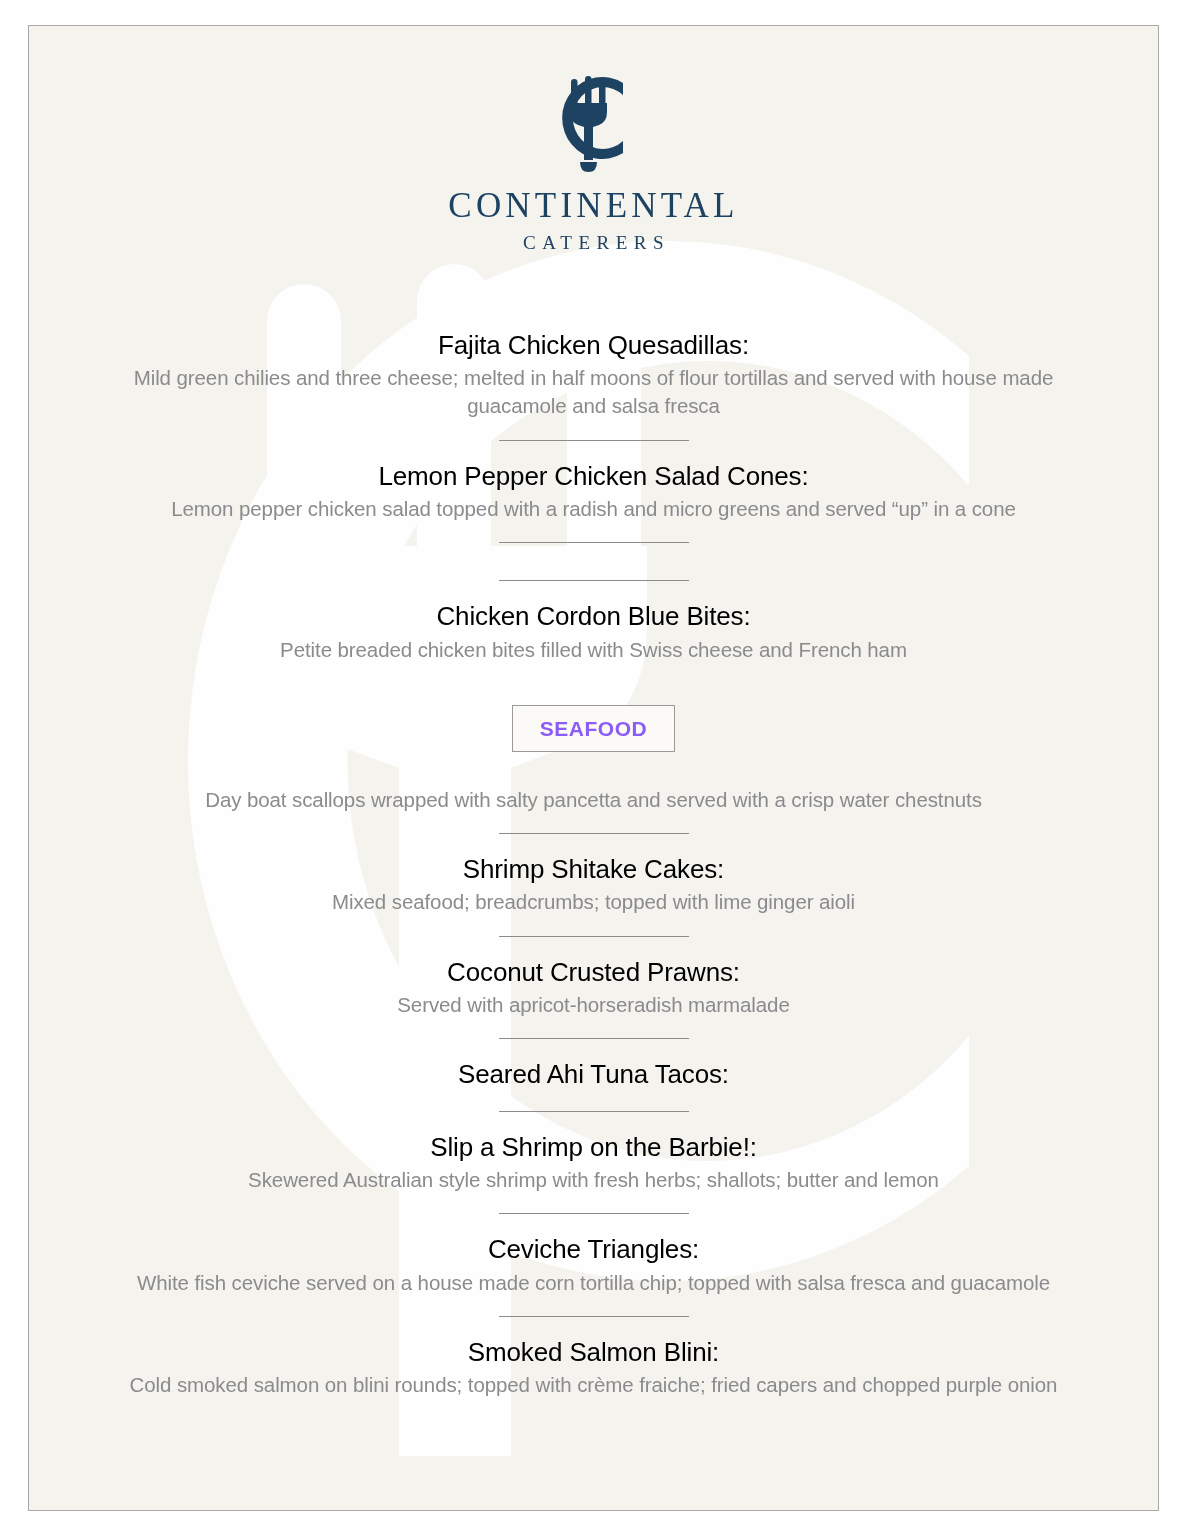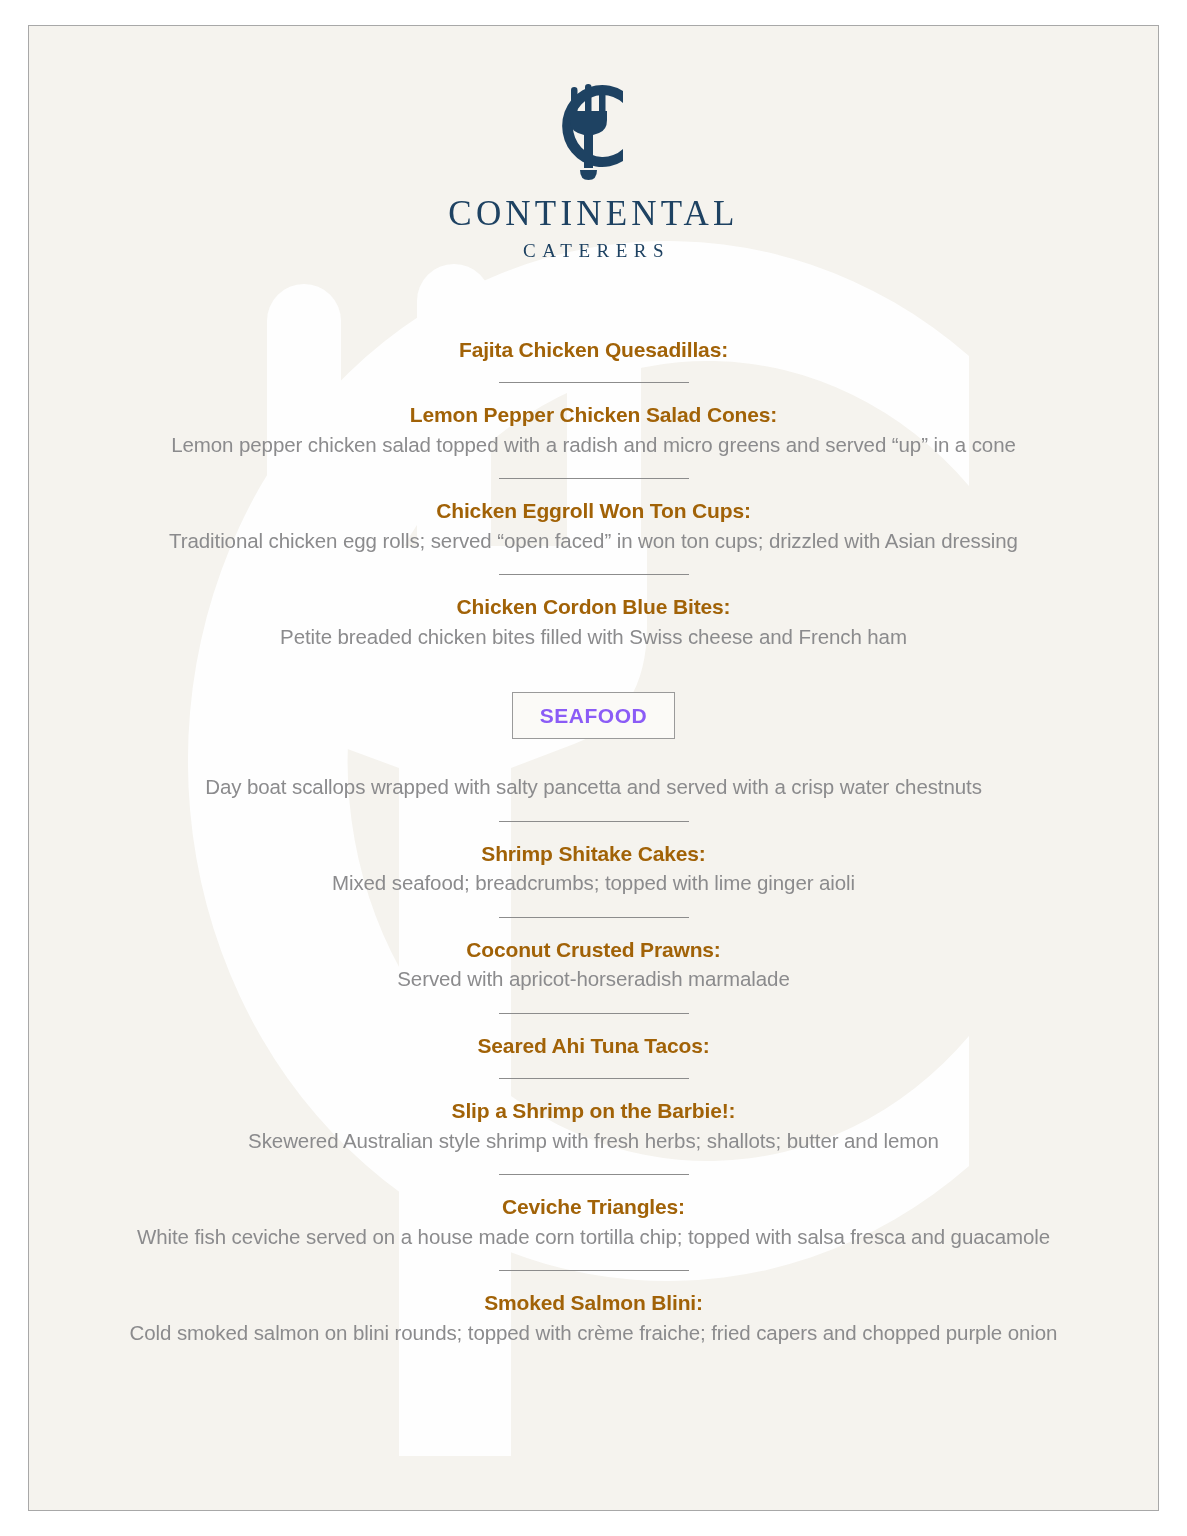--- a/index.html
+++ b/index.html
@@ -34,21 +34,20 @@
     z-index: 0;
   }
 
   
   #content {
     position: relative;
     z-index: 2;
     width: 100%;
     height: 100%;
     padding: 0;
-    margin-top: 8px;
   }
 
   
   .logo-block {
     width: 100%;
     padding-top: 33px;
     text-align: center;
   }
   .logo-mark {
     display: block;
@@ -75,23 +74,23 @@
 
   
   .menu {
     margin-top: 74px;
     padding: 0 78px;
   }
   .menu-item {
     text-align: center;
   }
   .item-name {
-    font-size: 21px;
-    font-weight: bold;
-    color: #a16207;
+    font-size: 26px;
+    font-weight: normal;
+    color: #000000;
     line-height: 1.32;
     letter-spacing: -0.15px;
   }
   .item-desc {
     font-size: 20.5px;
     font-weight: 400;
     color: #8b8b8d;
     line-height: 1.38;
     margin-top: 2px;
     letter-spacing: -0.1px;
@@ -194,37 +193,34 @@
       </svg>
       <div class="logo-wordmark">CONTINENTAL</div>
       <div class="logo-subword">CATERERS</div>
     </div>
 
     <div class="menu">
 
       <div>
         <div class="menu-item">
           <div class="item-name">Fajita Chicken Quesadillas:</div>
+          <div class="item-desc">Mild green chilies and three cheese; melted in half moons of flour tortillas and served with house made guacamole and salsa fresca</div>
         </div>
         <div class="divider-wrap">
             <div class="divider"></div>
           </div>
 
         <div class="menu-item">
           <div class="item-name">Lemon Pepper Chicken Salad Cones:</div>
           <div class="item-desc">Lemon pepper chicken salad topped with a radish and micro greens and served “up” in a cone</div>
         </div>
         <div class="divider-wrap">
             <div class="divider"></div>
           </div>
 
-        <div class="menu-item">
-          <div class="item-name">Chicken Eggroll Won Ton Cups:</div>
-          <div class="item-desc">Traditional chicken egg rolls; served “open faced” in won ton cups; drizzled with Asian dressing</div>
-        </div>
         <div class="divider-wrap">
             <div class="divider"></div>
           </div>
 
         <div class="menu-item">
           <div class="item-name">Chicken Cordon Blue Bites:</div>
           <div class="item-desc">Petite breaded chicken bites filled with Swiss cheese and French ham</div>
         </div>
       </div>
 

